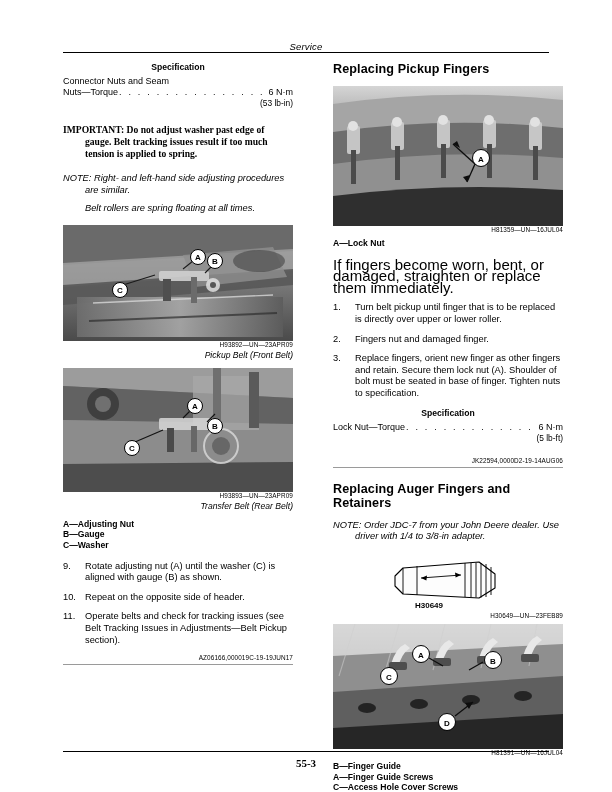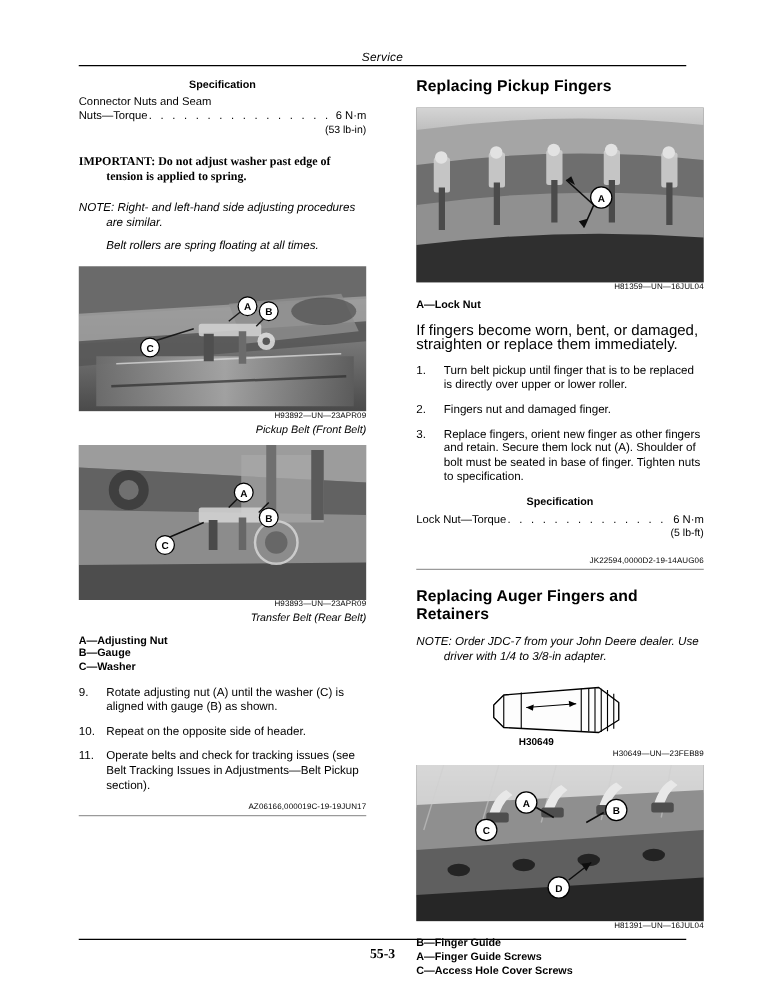--- a/index.html
+++ b/index.html
@@ -23,21 +23,21 @@
   .hdr-rule{
     position:absolute;left:63px;top:52px;width:486px;height:1.2px;background:#000;
   }
 
   
   .col{position:absolute;top:62px;width:230px;}
   .col-left{left:63px;}
   .col-right{left:333px;}
 
   
-  .p{font-size:12px;line-height:11.6px;margin:0 0 9px 0;}
+  .p{font-size:15px;line-height:11.6px;margin:0 0 9px 0;}
 
   
   .spec-head{
     text-align:center;font-weight:bold;font-size:8.6px;margin-bottom:4px;
   }
   .spec-line{
     font-size:9px;line-height:11px;position:relative;
   }
   .spec-row{display:flex;align-items:center;width:100%;}
   .spec-label{white-space:nowrap;}
@@ -132,20 +132,21 @@
           <span class="spec-label">Nuts—Torque</span>
           <span class="spec-dots">. . . . . . . . . . . . . . . . . . . . . . . . . . . . . . .</span>
           <span class="spec-val">6 N·m</span>
         </div>
         <div class="spec-sub">(53 lb-in)</div>
       </div>
     </div>
 
     <div class="important" style="margin-top:16px;">
       <span>IMPORTANT: Do not adjust washer past edge of</span>
+      <span class="cont">gauge. Belt tracking issues result if too much</span>
       <span class="cont">tension is applied to spring.</span>
     </div>
 
     <div class="note" style="margin-top:13px;">
       <span>NOTE: Right- and left-hand side adjusting procedures</span>
       <span class="cont">are similar.</span>
     </div>
     <div class="note-ind">Belt rollers are spring floating at all times.</div>
 
     <div class="fig">

